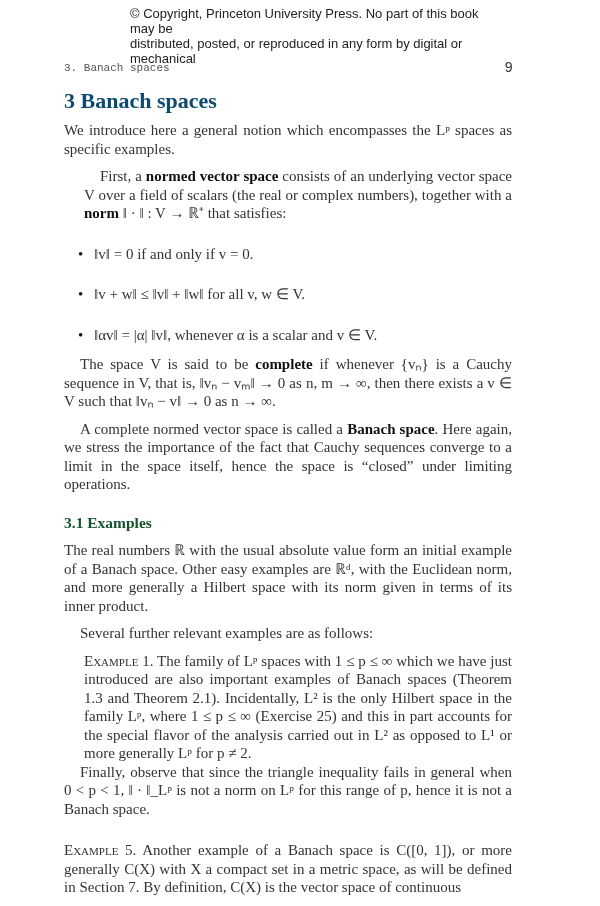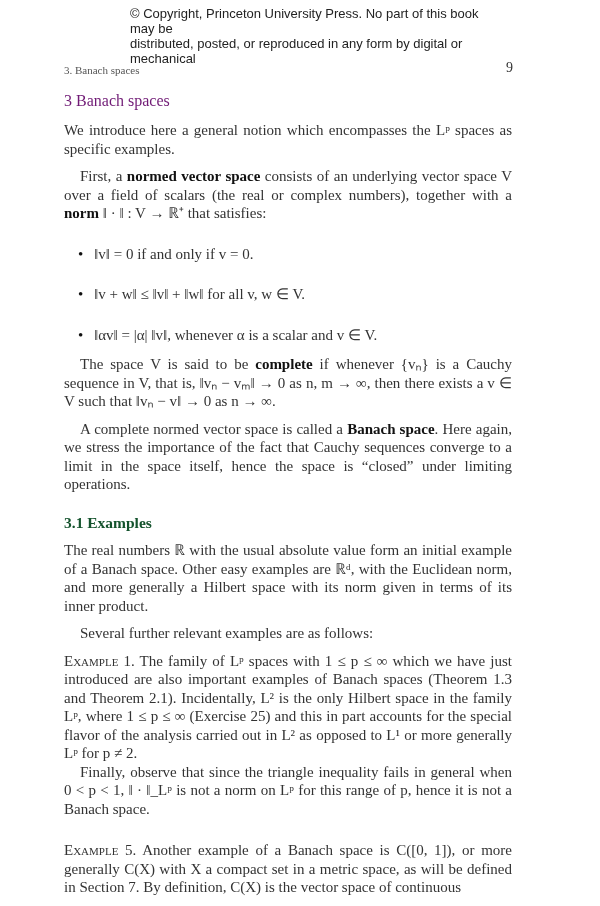--- a/index.html
+++ b/index.html
@@ -3,35 +3,35 @@
 <meta charset="utf-8">
 <style>
   html, body { margin: 0; padding: 0; background: #ffffff; }
   body { width: 600px; height: 906px; position: relative; overflow: hidden; color: #222; }
   .copyright {
     position: absolute; left: 130px; top: 6px; width: 350px;
     font-family: "Liberation Sans", sans-serif; font-size: 13px; line-height: 15px; color: #222;
   }
   .running-head {
     position: absolute; left: 64px; top: 60px; width: 449px;
-    font-family: Liberation Serif, serif; font-size: 11px; color: #555;
-    display: flex; justify-content: space-between; align-items: flex-end;
+    font-family: Liberation Mono, monospace; font-size: 11px; color: #555;
+    display: flex; justify-content: space-between; align-items: center;
   }
   .running-head .pgnum { font-size: 14px; color: #333; }
   .main {
     position: absolute; left: 64px; top: 86px; width: 448px;
     font-family: "Liberation Serif", serif; font-size: 15px; line-height: 18.5px; color: #333;
     text-align: justify;
   }
-  h1 { font-size: 16px; font-weight: normal; margin: 3px 0 8px 0; line-height: 24px; color: #701a75; }
+  h1 { font-size: 22px; font-weight: bold; margin: 3px 0 8px 0; line-height: 24px; color: #0c4a6e; }
   h2 { font-size: 15.5px; font-weight: bold; margin: 20px 0 9px 0; color: #14532d; }
   p { margin: 0 0 9px 0; }
   p.indent { text-indent: 16px; }
   p.noind { text-indent: 0; }
-  p.tight { margin-bottom: 0; }
+  p.tight { margin-bottom: 0; margin-left: 20px; }
   b { color: #111; }
   ul { margin: 6px 0 10px 0; padding-left: 30px; list-style: none; }
   ul li { position: relative; margin-bottom: 11px; margin-top: 22px; }
   ul li::before { content: "\2022"; position: absolute; left: -16px; color: #111; }
   .sc { font-variant: small-caps; }
   .gap { height: 14px; }
   .footer {
     position: absolute; left: 0; width: 600px; top: 924px; text-align: center;
     font-family: "Liberation Sans", sans-serif; font-size: 11.3px; color: #222;
   }

